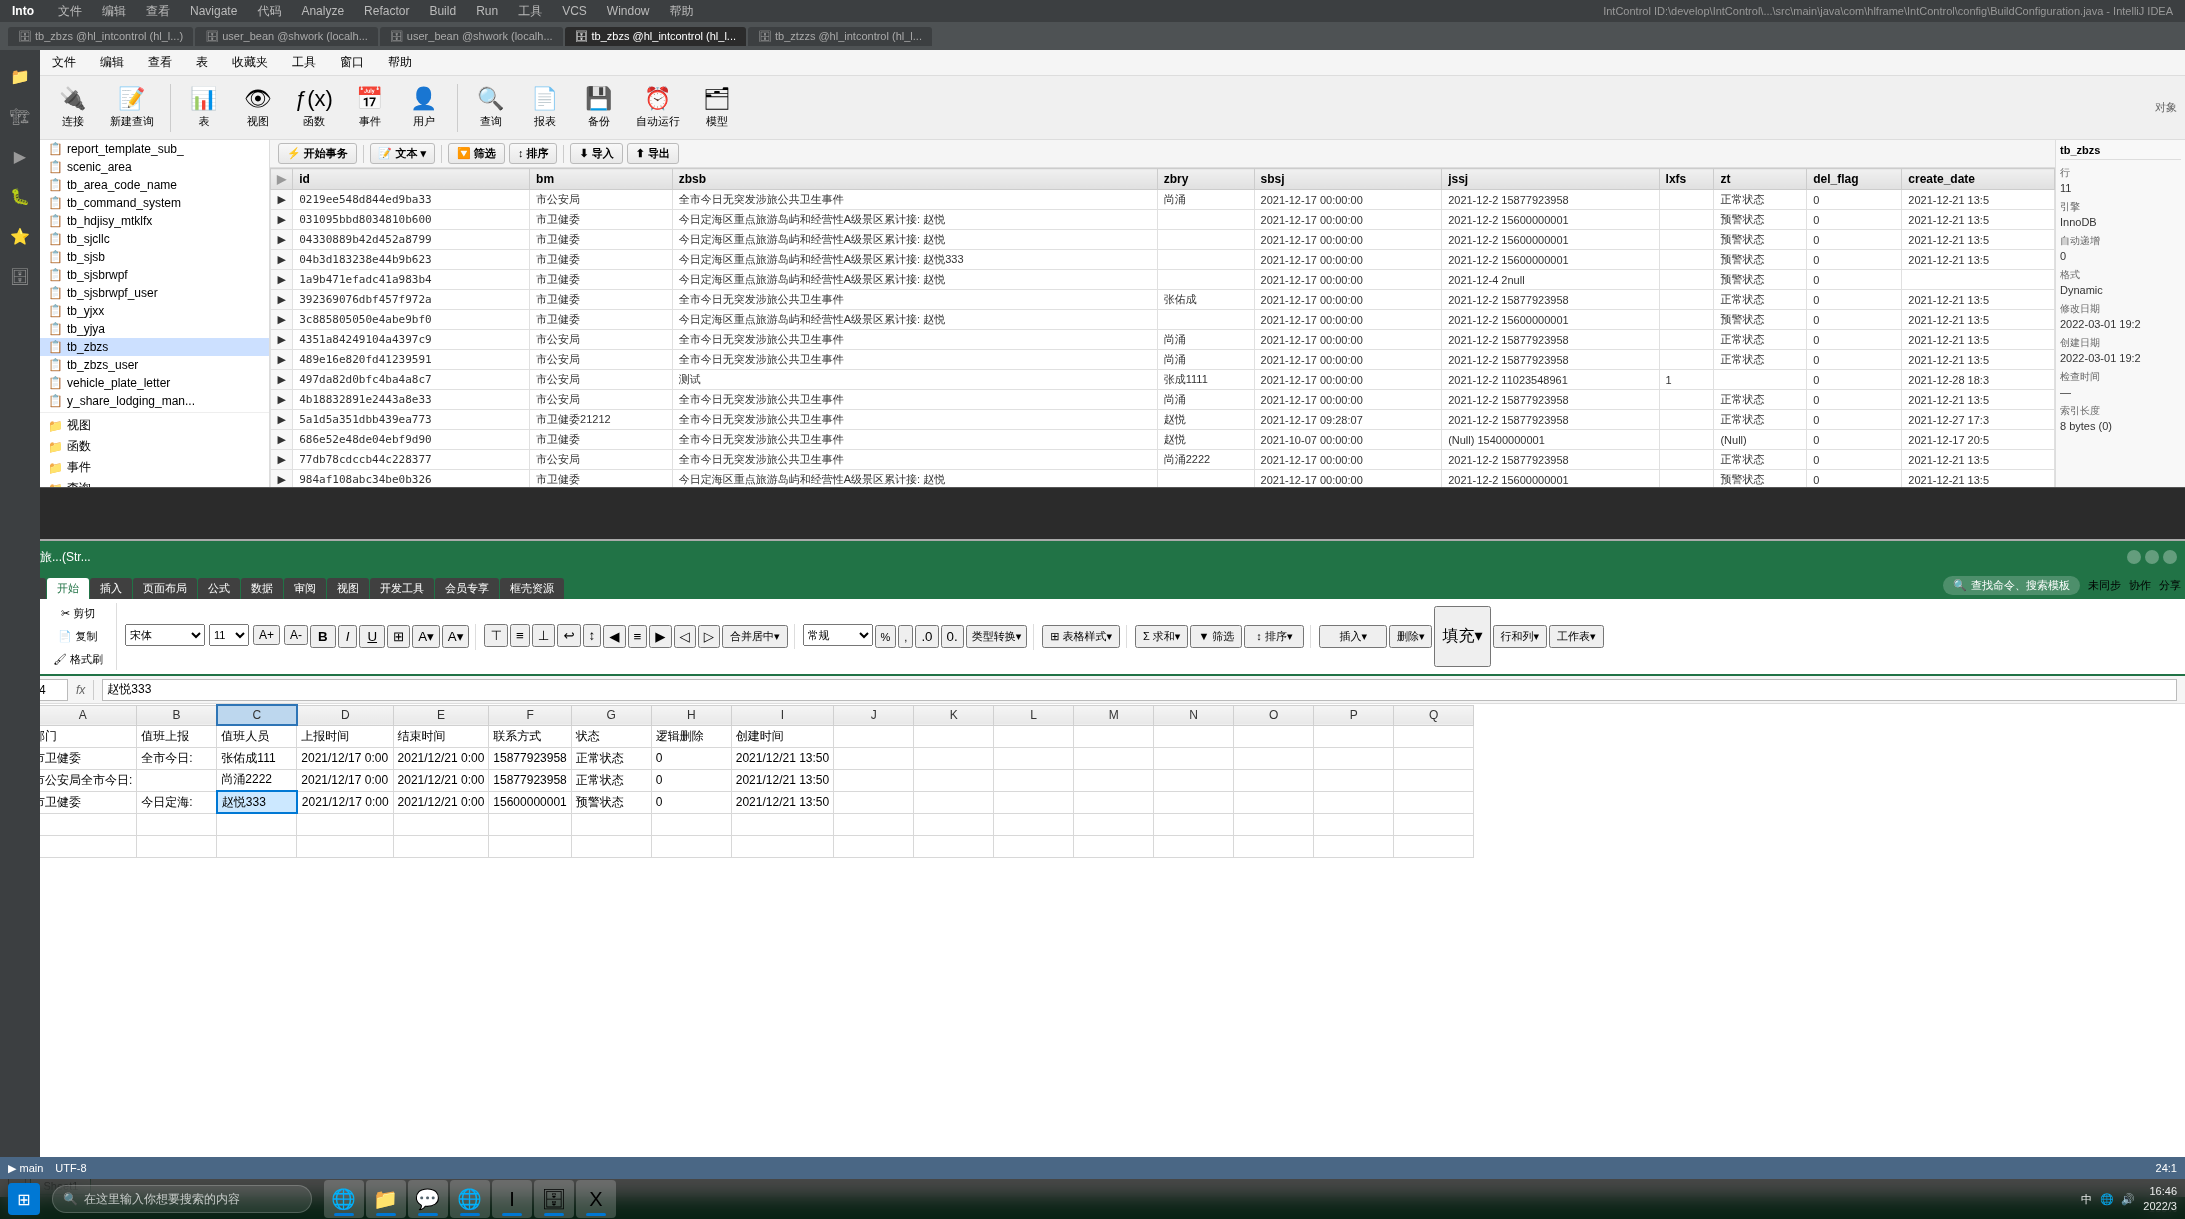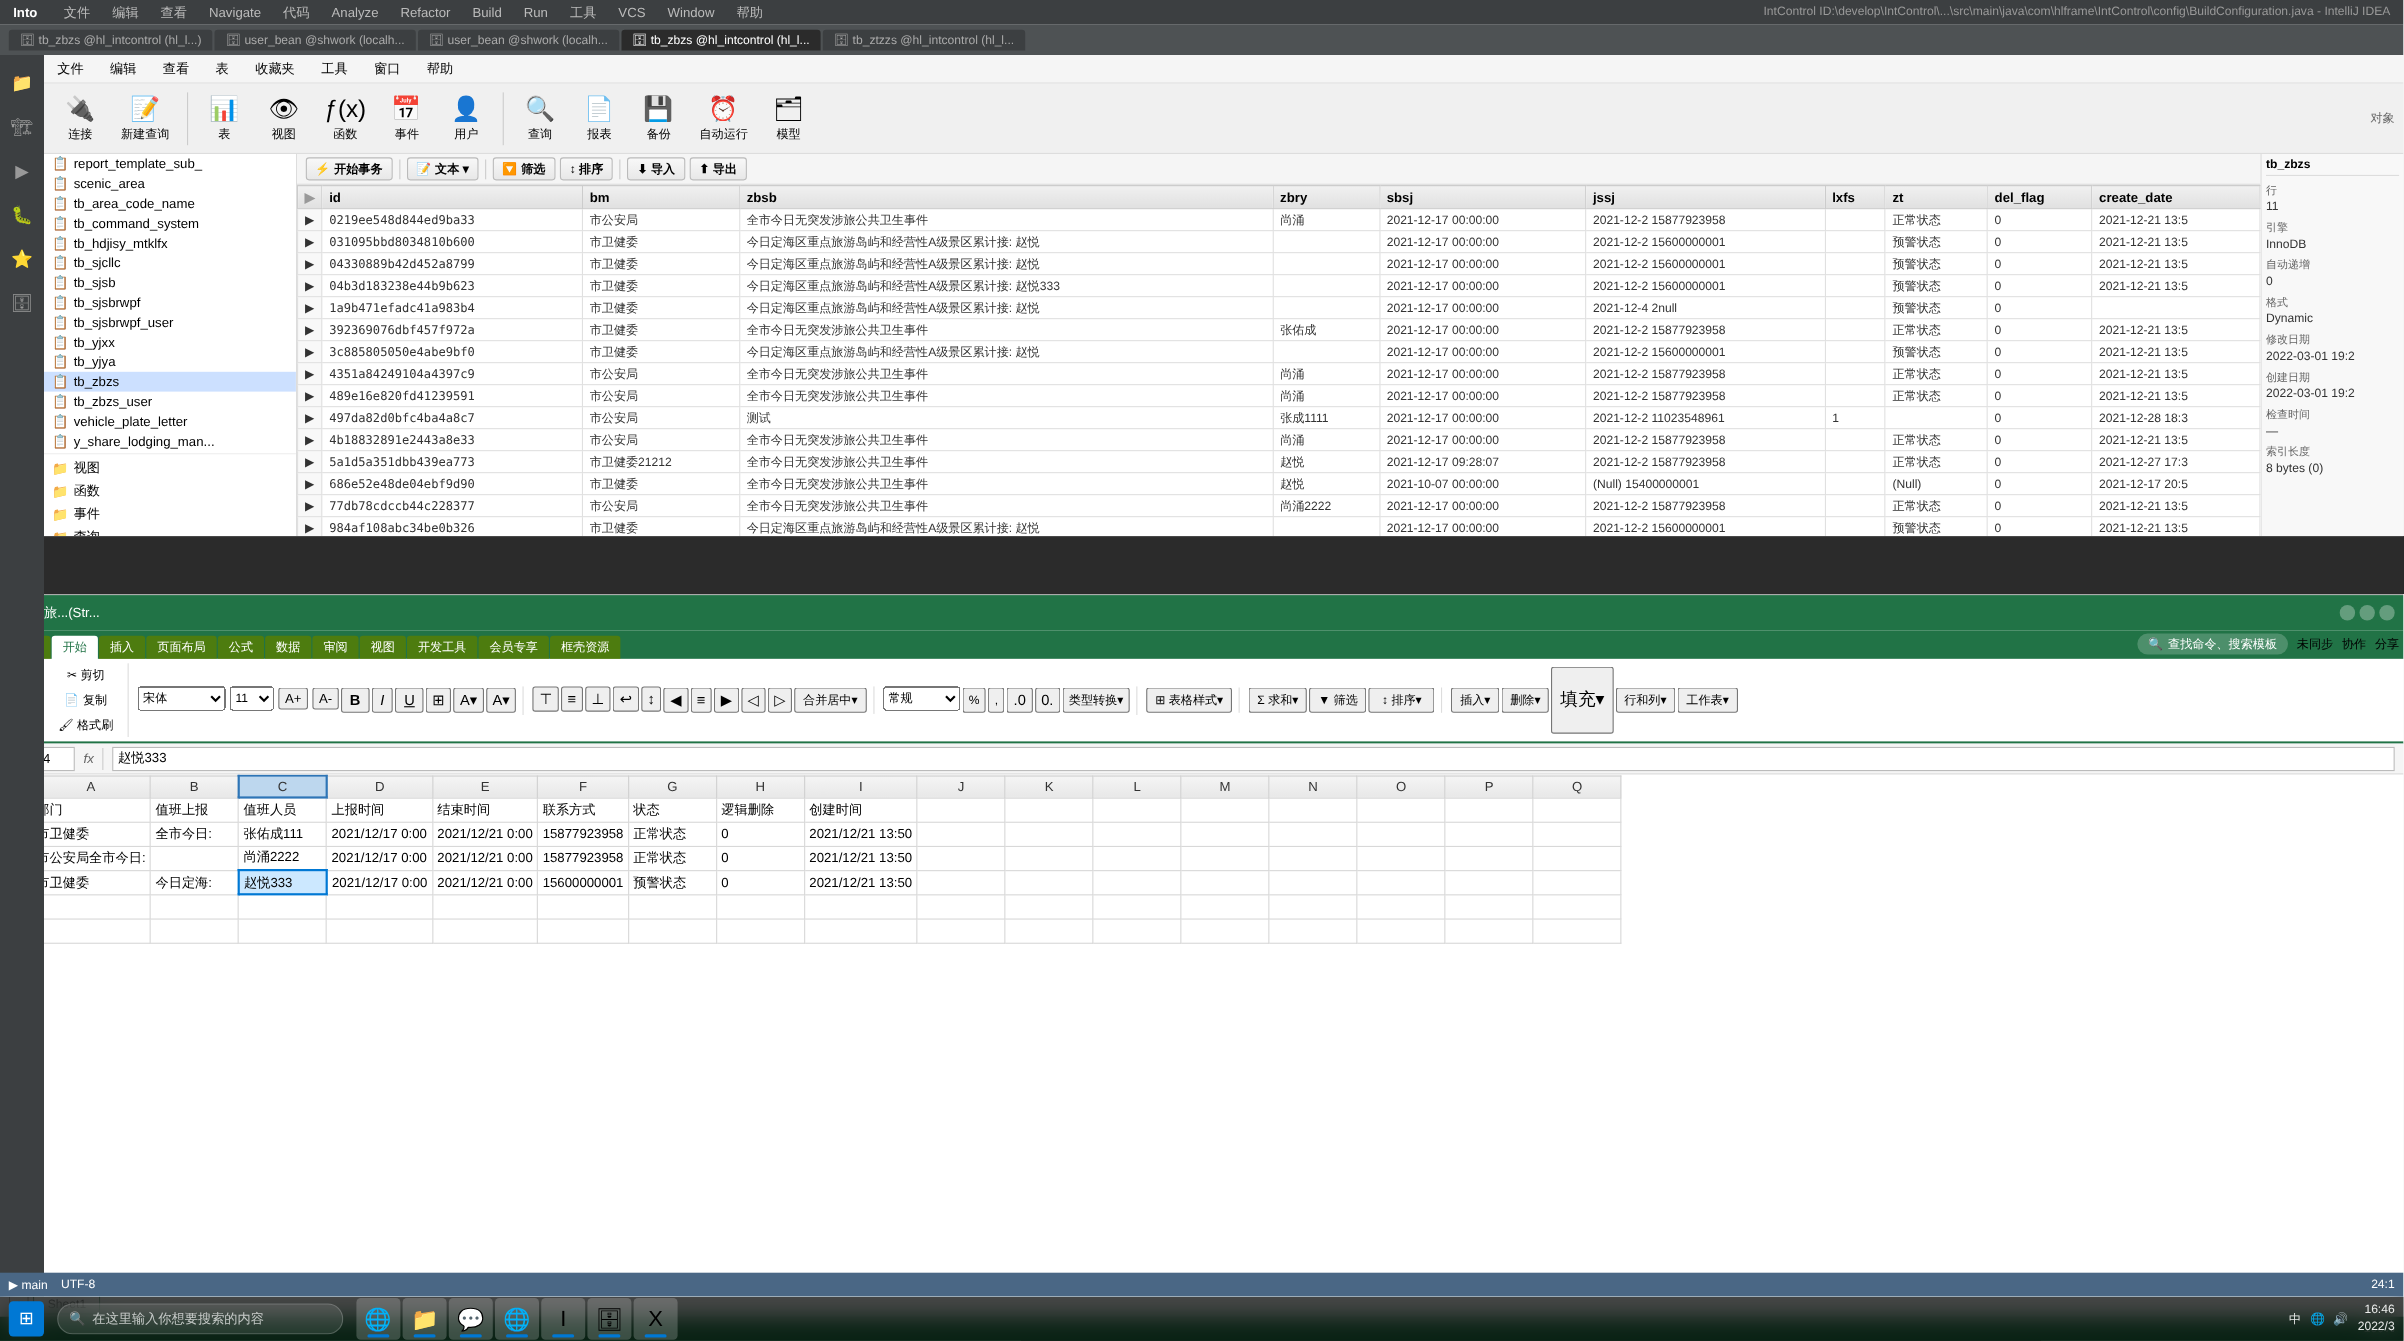--- a/index.html
+++ b/index.html
@@ -240,21 +240,21 @@
     
     .excel-ribbon-tabs {
       background: #217346;
       height: 26px;
       display: flex;
       align-items: flex-end;
       padding: 0 4px;
       gap: 1px;
     }
     .excel-rtab {
-      background: #4d7c0f;
+      background: #404040;
       color: #fff;
       padding: 3px 10px;
       font-size: 11px;
       cursor: pointer;
       border-radius: 3px 3px 0 0;
     }
     .excel-rtab.active { background: #fff; color: #217346; }
 
     
     .excel-ribbon {
@@ -1100,21 +1100,21 @@
 
     <div class="excel-rb-group">
       <div style="display:flex;gap:2px;">
         <button style="padding:2px 6px;font-size:11px;">Σ 求和▾</button>
         <button style="padding:2px 6px;font-size:11px;">▼ 筛选</button>
         <button style="padding:2px 10px;font-size:11px;">↕ 排序▾</button>
       </div>
     </div>
 
     <div style="display:flex;gap:2px;align-items:center;">
-      <button style="padding:2px 6px;font-size:11px;">插入▾</button>
+      <button style="padding:2px 18px;font-size:11px;">插入▾</button>
       <button style="padding:2px 6px;font-size:11px;">删除▾</button>
       <button style="padding:18px 6px;font-size:16px;">填充▾</button>
       <button style="padding:2px 6px;font-size:11px;">行和列▾</button>
       <button style="padding:2px 6px;font-size:11px;">工作表▾</button>
     </div>
   </div>
 
   <div class="excel-formulabar">
     <input class="excel-cellref" value="C4" style="">
     <span class="excel-fx">fx</span>

